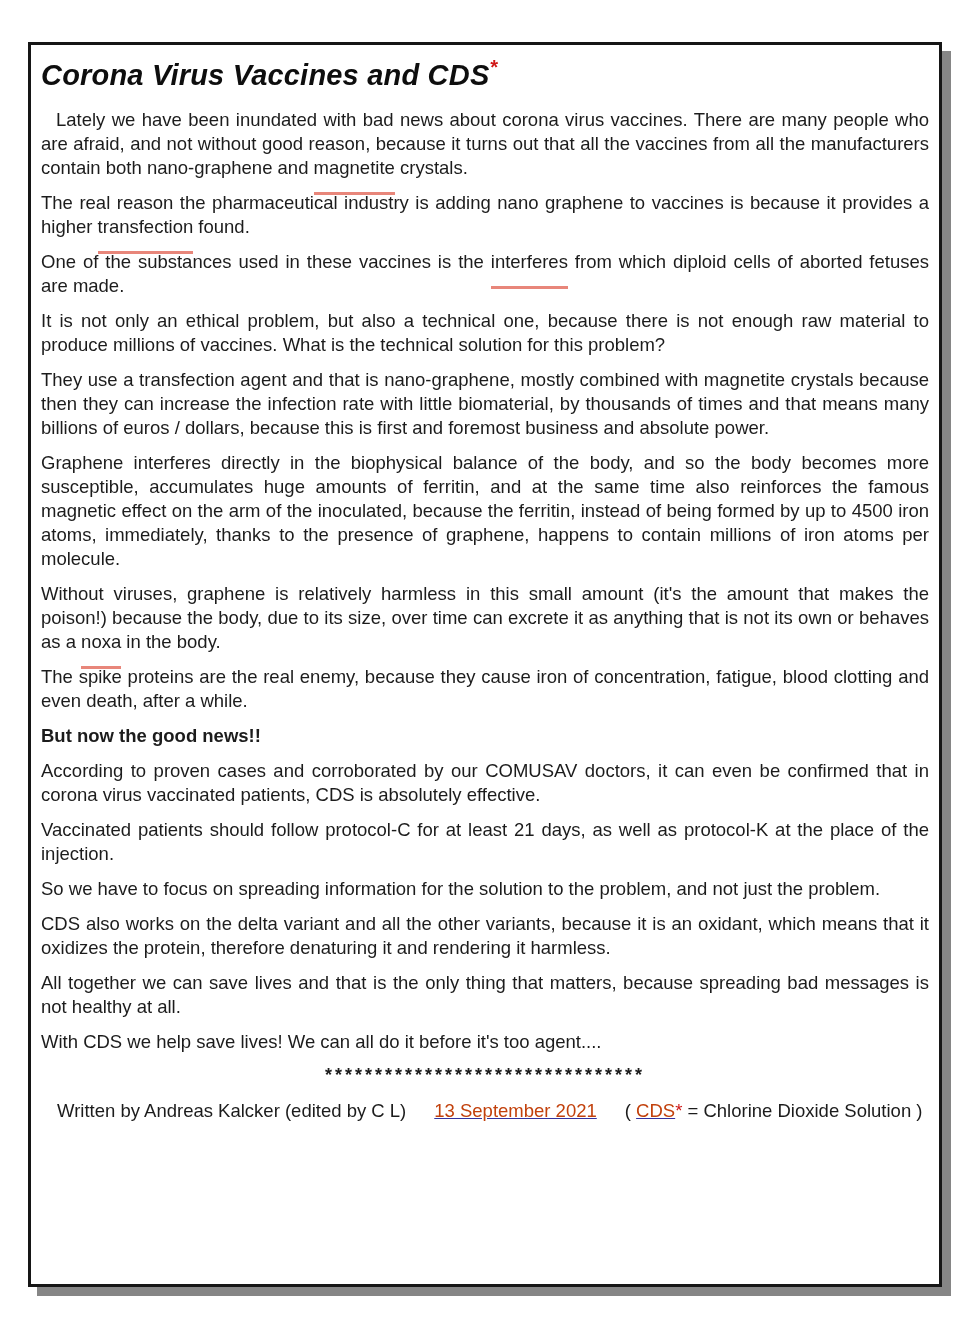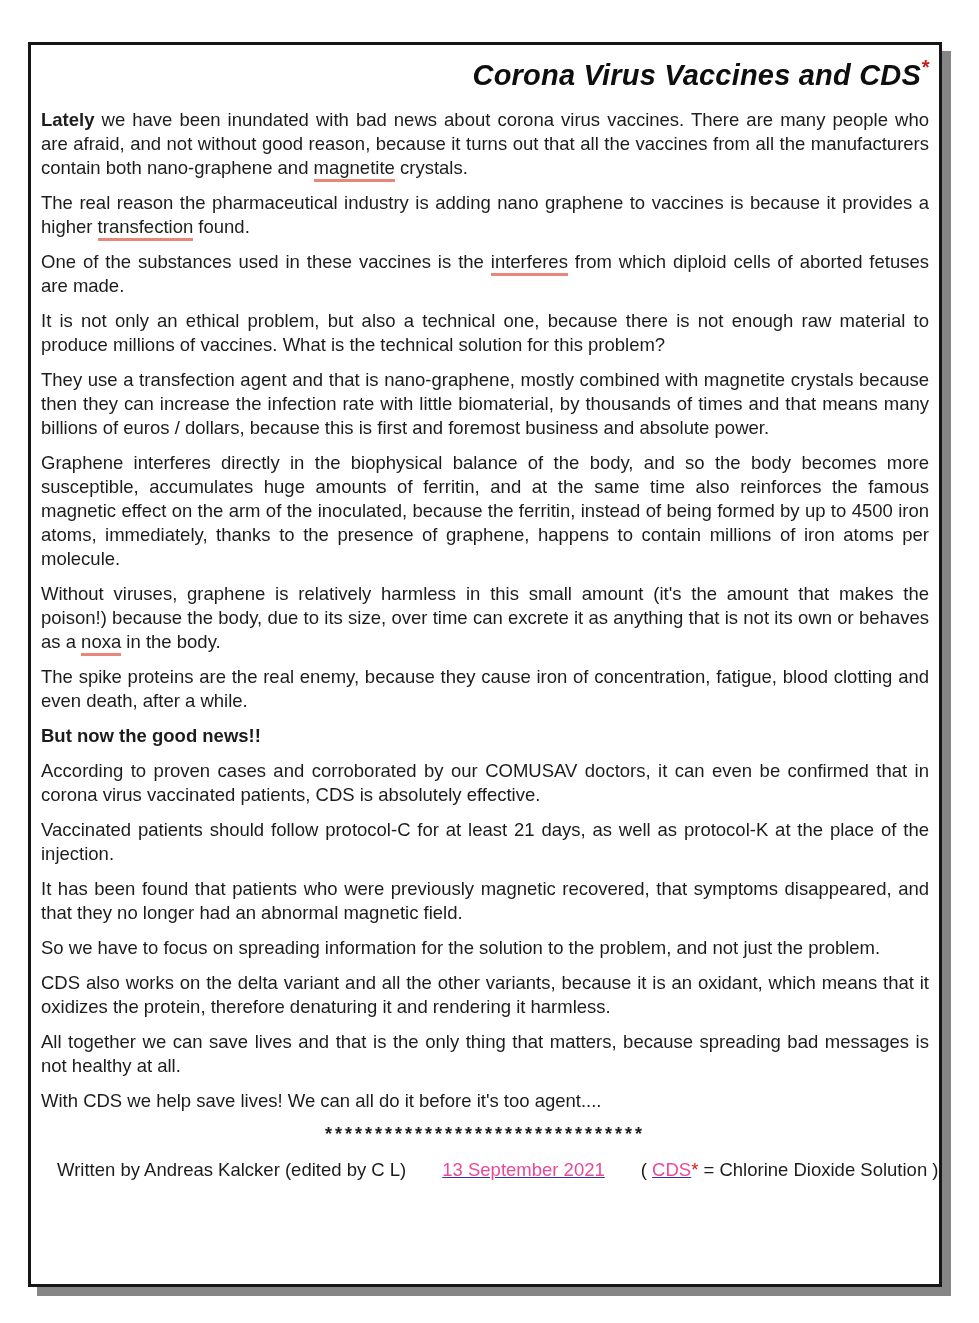--- a/index.html
+++ b/index.html
@@ -22,21 +22,21 @@
     width: 914px;
     height: 1245px;
     box-sizing: border-box;
     background: #ffffff;
     border: 3px solid #161616;
     box-shadow: 9px 9px 0 0 #868686;
     padding: 10px 10px 0 10px;
     overflow: hidden;
   }
   .title {
-    text-align: right;
+    text-align: left;
     font-size: 29px;
     font-weight: 700;
     font-style: italic;
     color: #0e0e0e;
     margin: 4px 0 16px 0;
     letter-spacing: 0.2px;
   }
   .title-star {
     color: #d01818;
     font-style: italic;
@@ -44,50 +44,50 @@
     vertical-align: super;
     line-height: 0;
   }
   .body-text p {
     font-size: 18.5px;
     line-height: 24px;
     color: #1c1c1c;
     text-align: justify;
     margin: 0 0 11px 0;
   }
-  .lead-bold { font-weight: 700; }
+  .lead-bold { font-weight: 400; margin-left: 15px; }
   .ru {
     border-bottom: 3px solid #e8867a;
-    padding-bottom: 1px;
+    padding-bottom: 14px;
   }
   .good-news {
     font-weight: 700;
     text-align: left;
   }
   .separator {
     text-align: center;
     font-size: 18px;
     font-weight: 700;
     color: #1c1c1c;
     letter-spacing: 3px;
     margin: 2px 0 12px 0;
     white-space: nowrap;
   }
   .footer-line {
     display: flex;
     align-items: baseline;
-    gap: 36px;
+    gap: 28px;
     margin: 2px 8px 0 16px;
     font-size: 18.5px;
     line-height: 26px;
     color: #1c1c1c;
     white-space: nowrap;
   }
   .link {
-    color: #ec4899;
+    color: #c2410c;
     text-decoration: underline;
     text-decoration-color: #3333a0;
     cursor: pointer;
   }
   .footer-star {
     color: #d01818;
     text-decoration: none;
     display: inline-block;
   }
 </style>
@@ -117,21 +117,20 @@
       <p><span>Without viruses, graphene is relatively harmless in this small amount (it's the amount that makes the poison!) because the body, due to its size, over time can excrete it as anything that is not its own or behaves as a </span><span class="ru">noxa</span><span> in the body.</span></p>
 
       <p>The spike proteins are the real enemy, because they cause iron of concentration, fatigue, blood clotting and even death, after a while.</p>
 
       <p class="good-news">But now the good news!!</p>
 
       <p>According to proven cases and corroborated by our COMUSAV doctors, it can even be confirmed that in corona virus vaccinated patients, CDS is absolutely effective.</p>
 
       <p>Vaccinated patients should follow protocol-C for at least 21 days, as well as protocol-K at the place of the injection.</p>
 
-      <p>It has been found that patients who were previously magnetic recovered, that symptoms disappeared, and that they no longer had an abnormal magnetic field.</p>
 
       <p>So we have to focus on spreading information for the solution to the problem, and not just the problem.</p>
 
       <p>CDS also works on the delta variant and all the other variants, because it is an oxidant, which means that it oxidizes the protein, therefore denaturing it and rendering it harmless.</p>
 
       <p>All together we can save lives and that is the only thing that matters, because spreading bad messages is not healthy at all.</p>
 
       <p>With CDS we help save lives! We can all do it before it's too agent....</p>
 
     </div>

